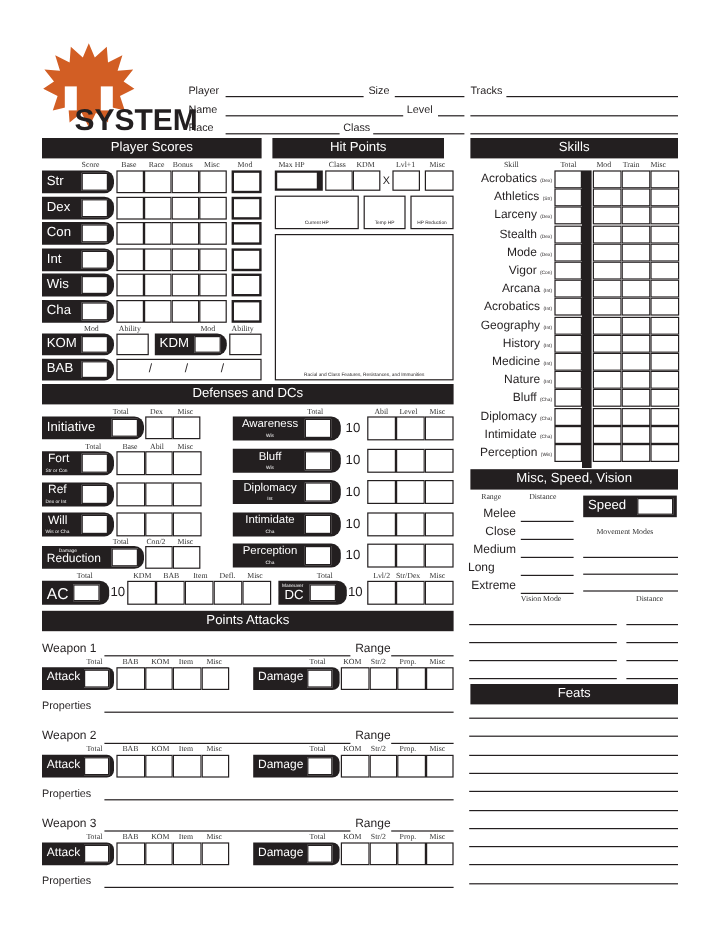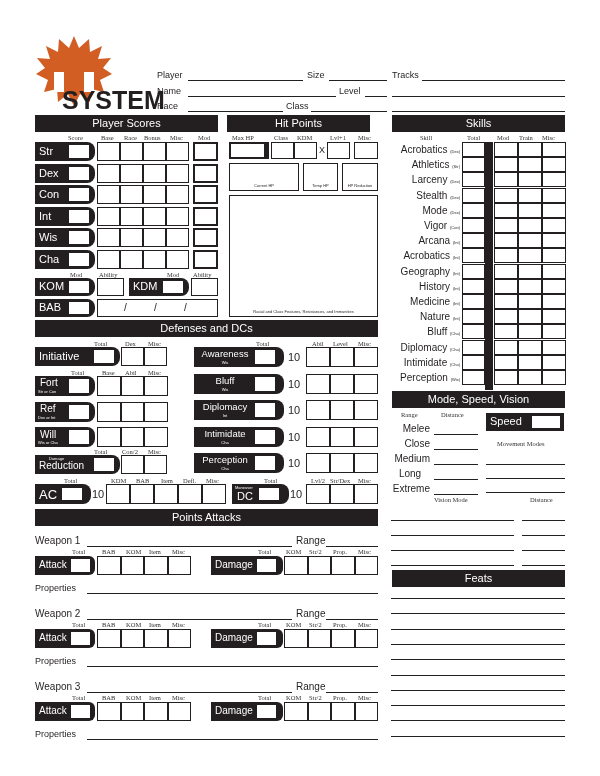--- a/index.html
+++ b/index.html
@@ -105,21 +105,21 @@
 
 <div class="hdr" style="left:392px;top:115px;width:173px">Skills</div>
 <div class="lbl" style="left:420px;top:134px">Skill</div>
 <div class="lbl" style="left:467px;top:134px">Total</div>
 <div class="lbl" style="left:497px;top:134px">Mod</div>
 <div class="lbl" style="left:519px;top:134px">Train</div>
 <div class="lbl" style="left:542px;top:134px">Misc</div>
 <div class="abs" style="left:485px;top:142px;width:8px;height:248px;background:#231f20"></div>
 <div id="skill-rows"></div>
 
-<div class="hdr" style="left:392px;top:391px;width:173px">Mode, Speed, Vision</div>
+<div class="hdr" style="left:392px;top:391px;width:173px">Misc, Speed, Vision</div>
 <div class="lbl" style="left:401px;top:411px">Range</div>
 <div class="lbl" style="left:441px;top:411px">Distance</div>
 <div id="range-rows"></div>
 <div class="tag" style="left:486px;top:413px;width:78px;height:18px;border-radius:0">
     <span class="t" style="top:2px">Speed</span>
     <div class="in" style="left:45px;top:2px;width:30px;height:14px"></div>
   </div>
 <div class="lbl" style="left:497px;top:440px">Movement Modes</div>
 <div class="line" style="left:486px;top:464px;width:79px"></div>
 <div class="line" style="left:486px;top:478px;width:79px"></div>
@@ -332,21 +332,21 @@
 <div class="box" style="left:462px;top:370px;width:23px;height:15px"></div>
 <div class="box" style="left:494px;top:370px;width:24px;height:15px;border-width:1px"></div>
 <div class="box" style="left:518px;top:370px;width:24px;height:15px;border-width:1px"></div>
 <div class="box" style="left:542px;top:370px;width:24px;height:15px;border-width:1px"></div>
 <div class="txt" style="left:390px;top:423px;width:40px;text-align:right;font-size:10px">Melee</div>
 <div class="line" style="left:434px;top:434px;width:44px"></div>
 <div class="txt" style="left:390px;top:438px;width:40px;text-align:right;font-size:10px">Close</div>
 <div class="line" style="left:434px;top:449px;width:44px"></div>
 <div class="txt" style="left:390px;top:453px;width:40px;text-align:right;font-size:10px">Medium</div>
 <div class="line" style="left:434px;top:464px;width:44px"></div>
-<div class="txt" style="left:390px;top:468px;width:40px;text-align:center;font-size:10px">Long</div>
+<div class="txt" style="left:390px;top:468px;width:40px;text-align:left;font-size:10px">Long</div>
 <div class="line" style="left:434px;top:479px;width:44px"></div>
 <div class="txt" style="left:390px;top:483px;width:40px;text-align:right;font-size:10px">Extreme</div>
 <div class="line" style="left:434px;top:494px;width:44px"></div>
 <div class="line" style="left:391px;top:520px;width:123px"></div>
 <div class="line" style="left:522px;top:520px;width:43px"></div>
 <div class="line" style="left:391px;top:535px;width:123px"></div>
 <div class="line" style="left:522px;top:535px;width:43px"></div>
 <div class="line" style="left:391px;top:550px;width:123px"></div>
 <div class="line" style="left:522px;top:550px;width:43px"></div>
 <div class="line" style="left:391px;top:565px;width:123px"></div>

